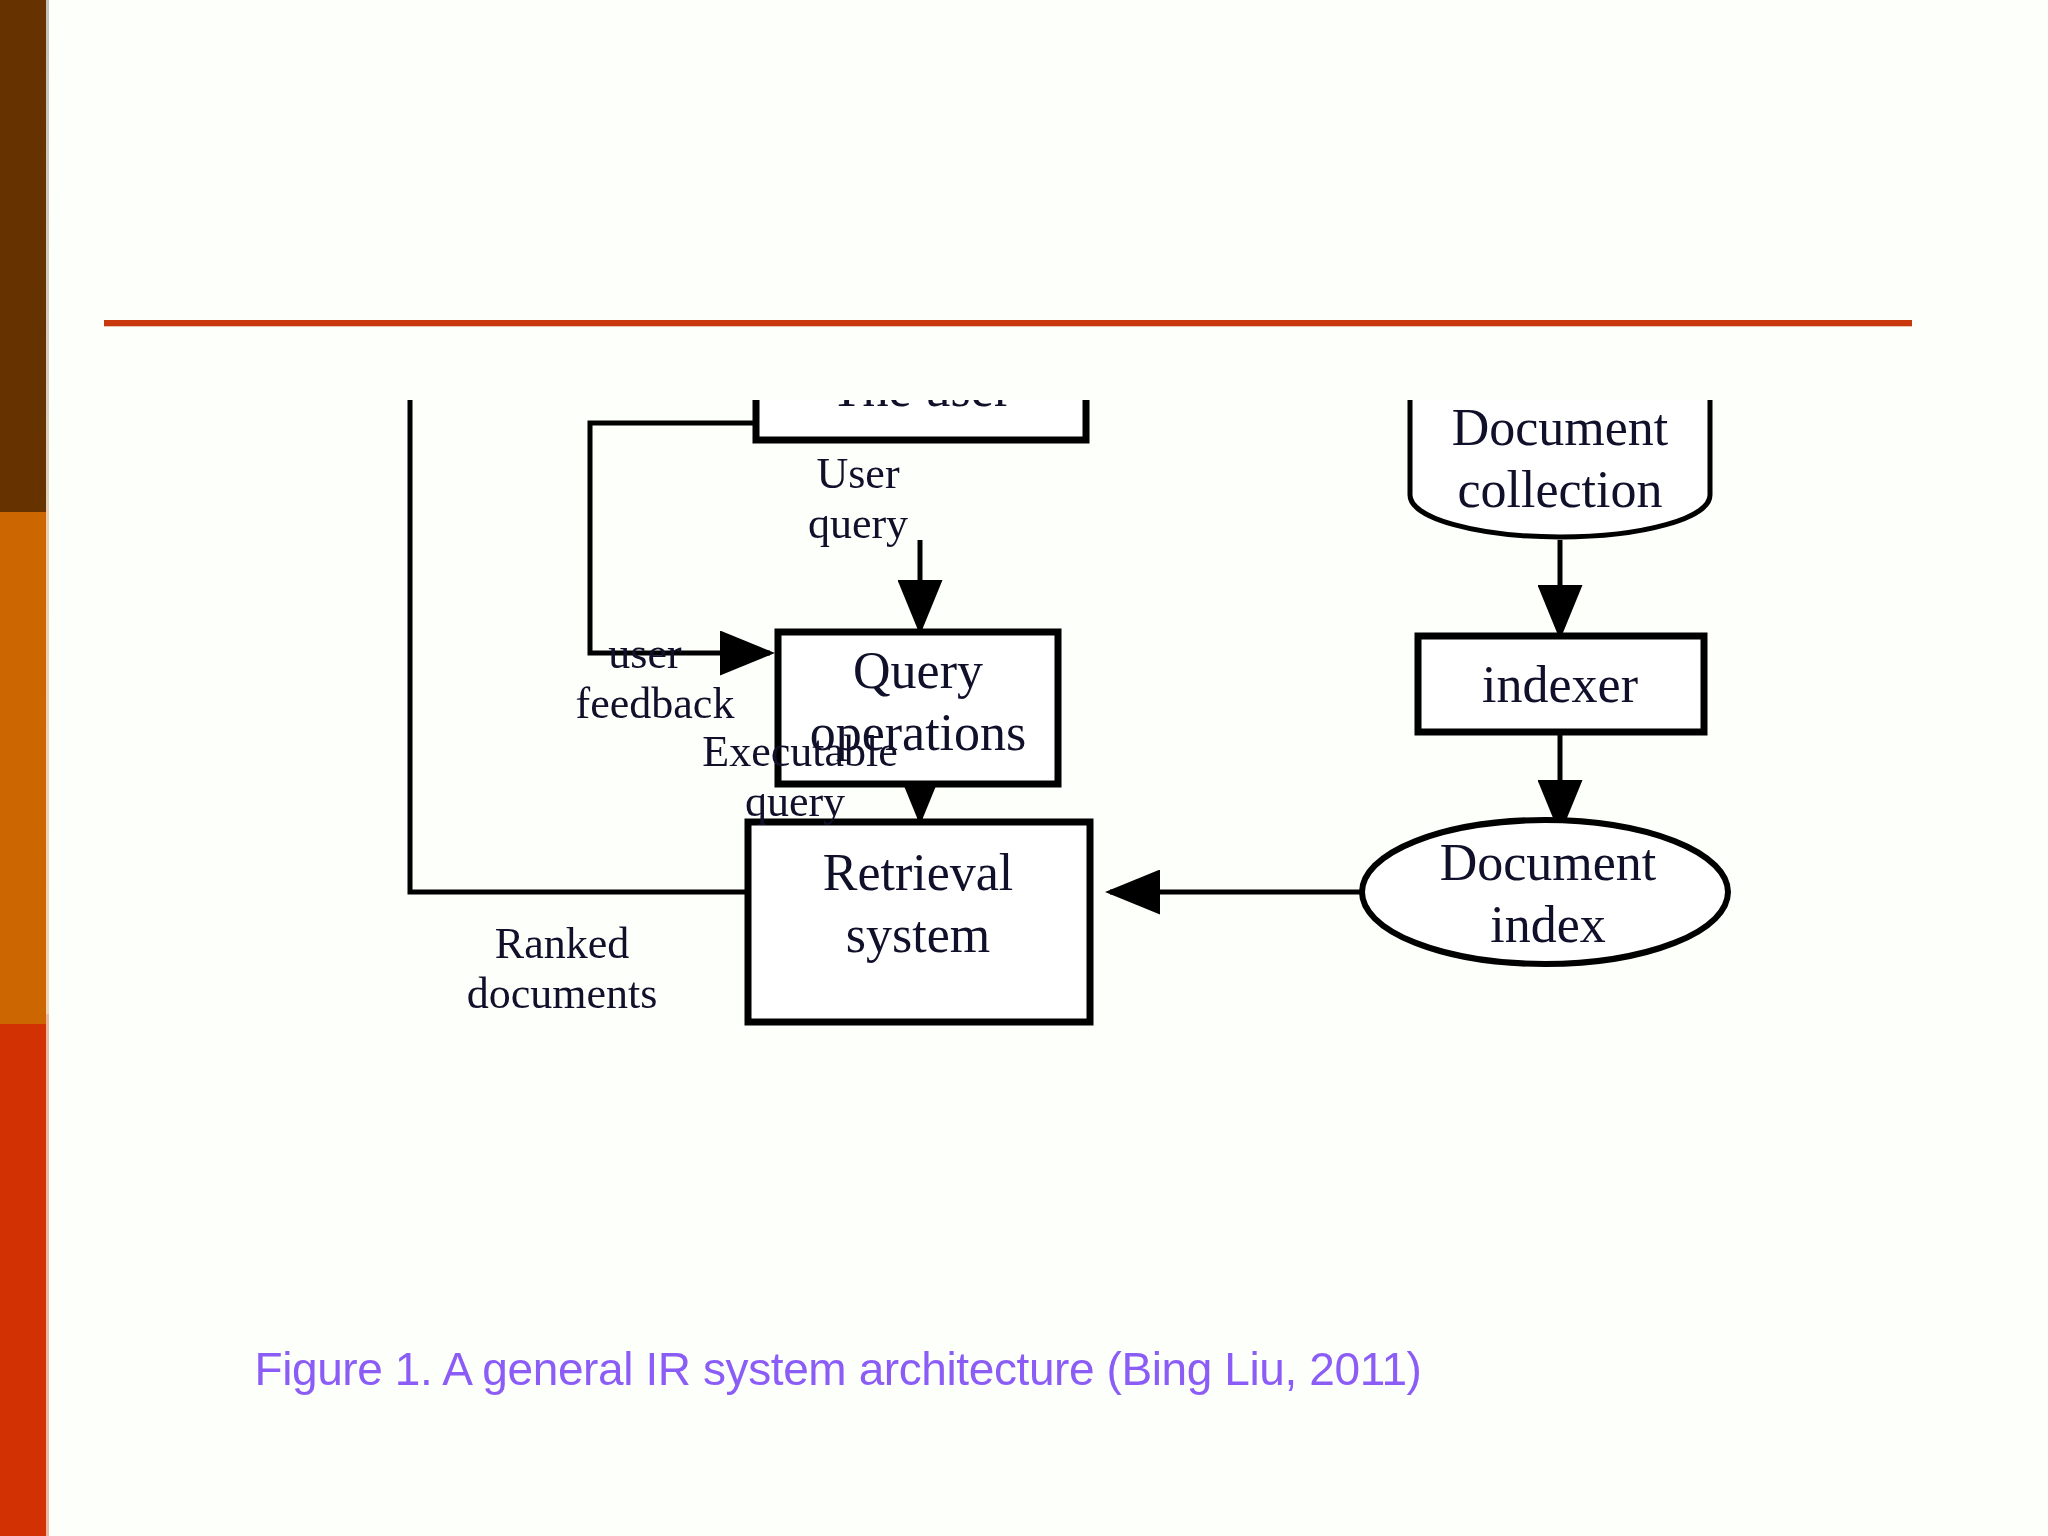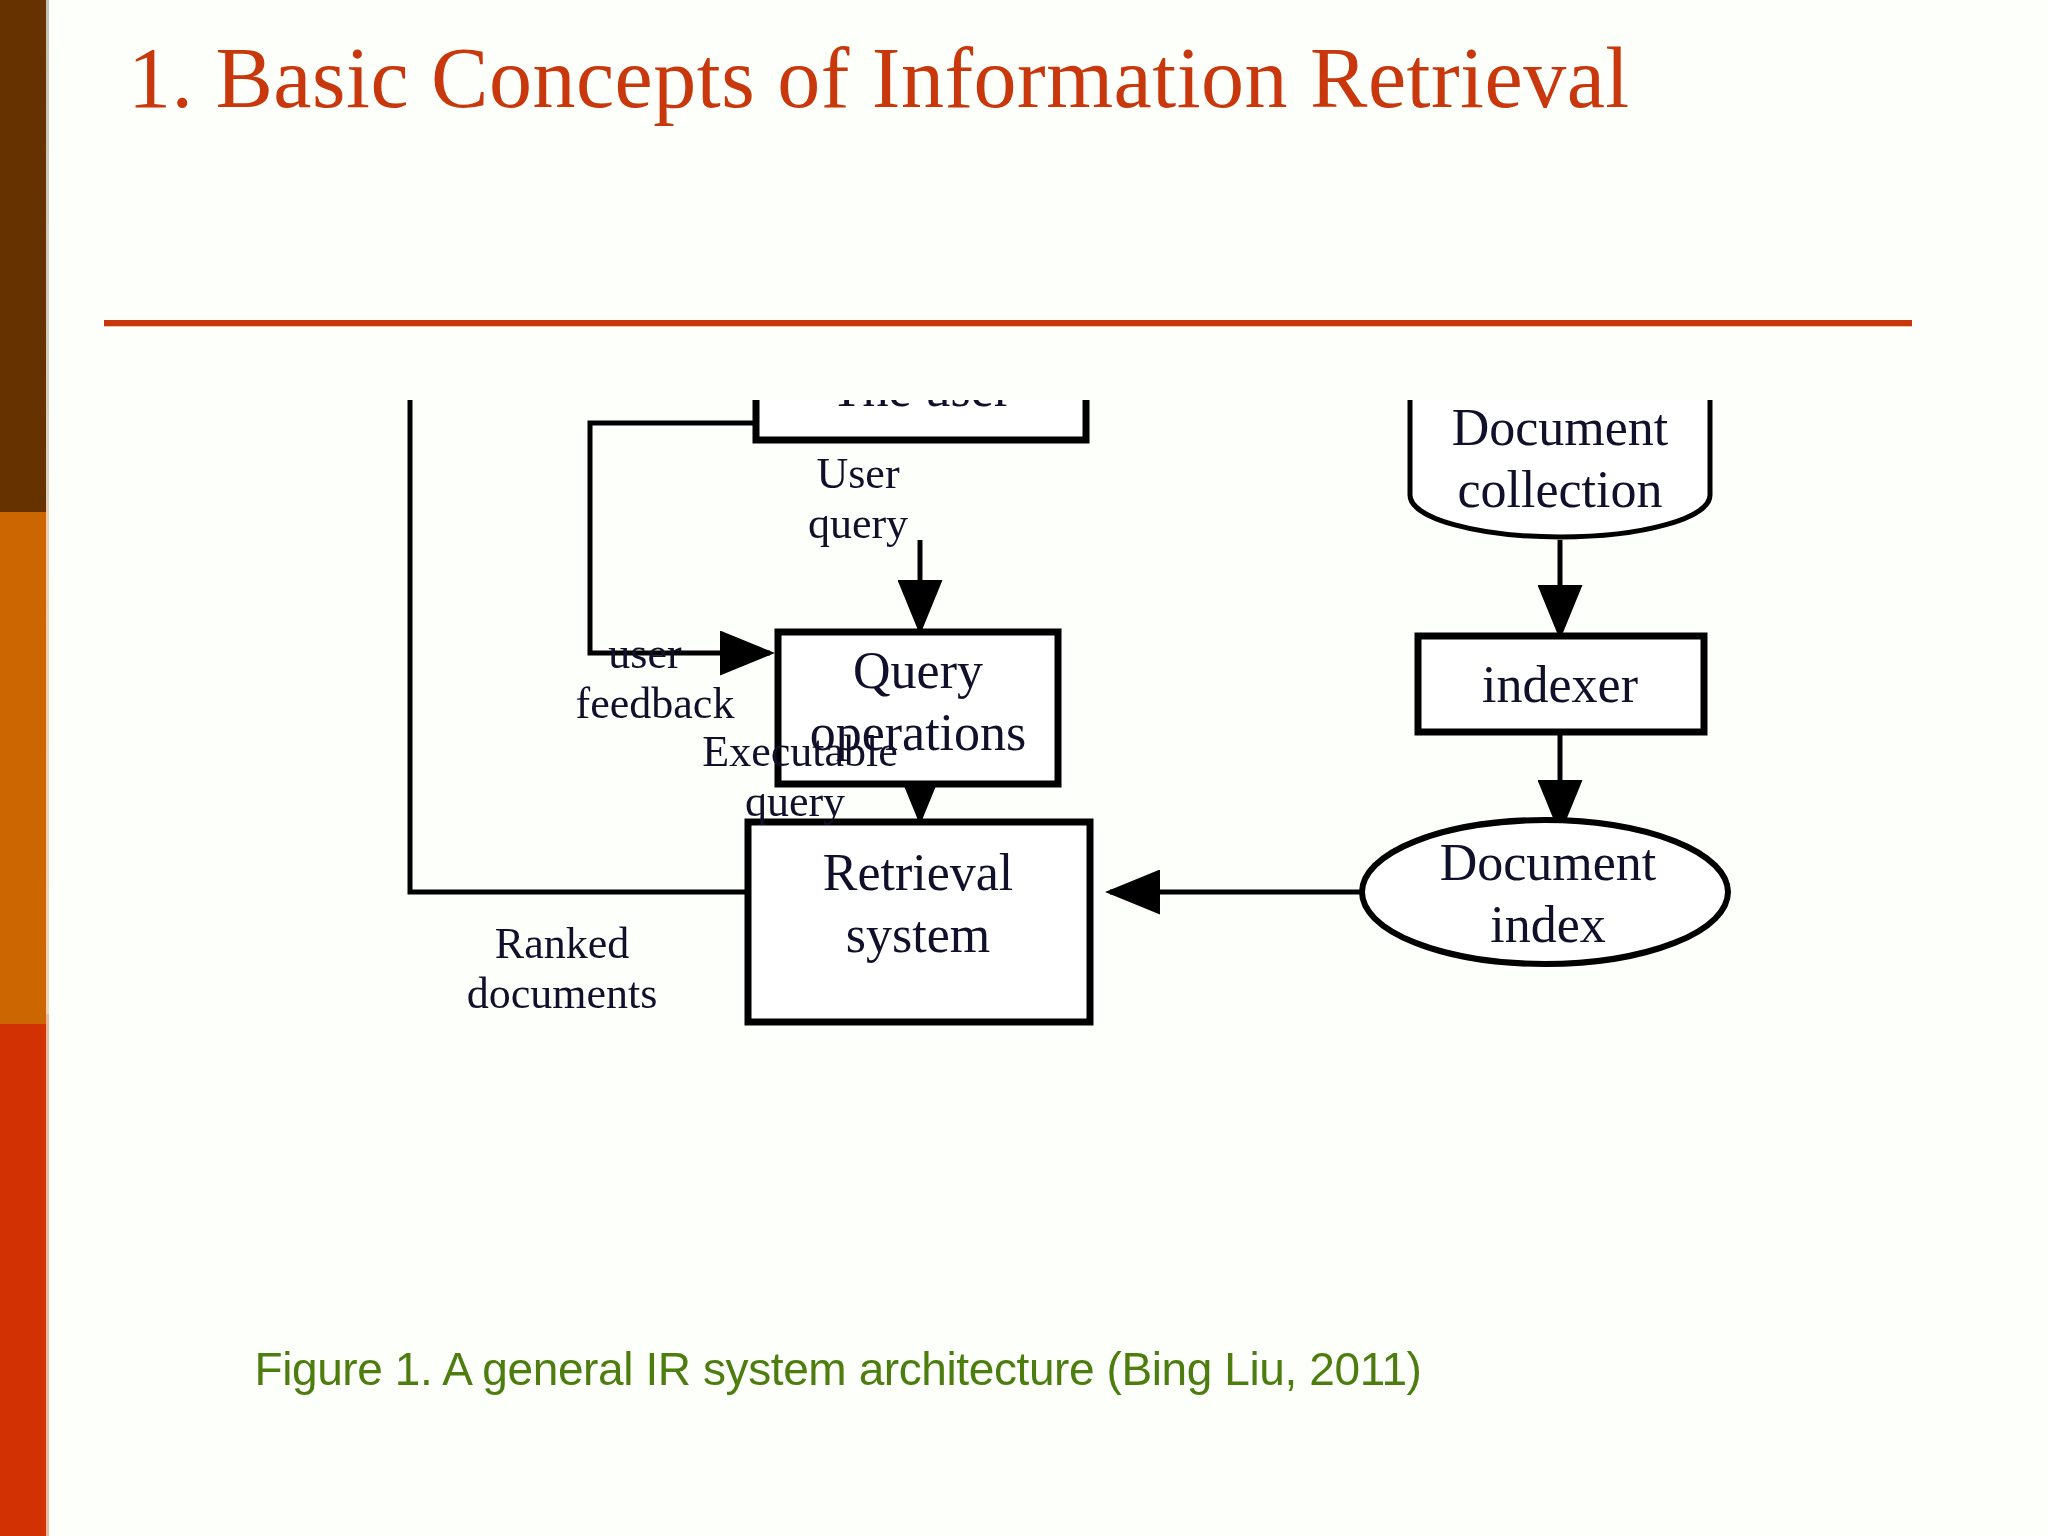--- a/index.html
+++ b/index.html
@@ -72,39 +72,36 @@
 
   
   #figure-caption {
     position: absolute;
     left: 0;
     top: 1342px;
     width: 1676px;
     text-align: center;
     font-family: "Liberation Sans", sans-serif;
     font-size: 46px;
-    color: #4d7c0f;
+    color: #8b5cf6;
     letter-spacing: -0.4px;
   }
 </style>
 </head>
 <body>
 
 <div id="slide">
 
   <div id="accent-bar">
     <div class="accent-band" id="accent-band-brown"></div>
     <div class="accent-band" id="accent-band-orange"></div>
     <div class="accent-band" id="accent-band-red"></div>
   </div>
   <div id="accent-hairline"></div>
 
-  <div id="title-block">
-    <h1 id="page-title">1. Basic Concepts of Information Retrieval</h1>
-  </div>
   <div id="title-rule"></div>
 
   <div id="figure-area">
     <svg id="figure-svg" width="2048" height="960" viewBox="0 0 2048 960" xmlns="http://www.w3.org/2000/svg">
       <defs>
         <marker id="arrowhead" markerWidth="11" markerHeight="9" refX="10" refY="4.5" orient="auto" markerUnits="strokeWidth">
           <path d="M0,0 L11,4.5 L0,9 z" fill="#000"></path>
         </marker>
       </defs>
 

